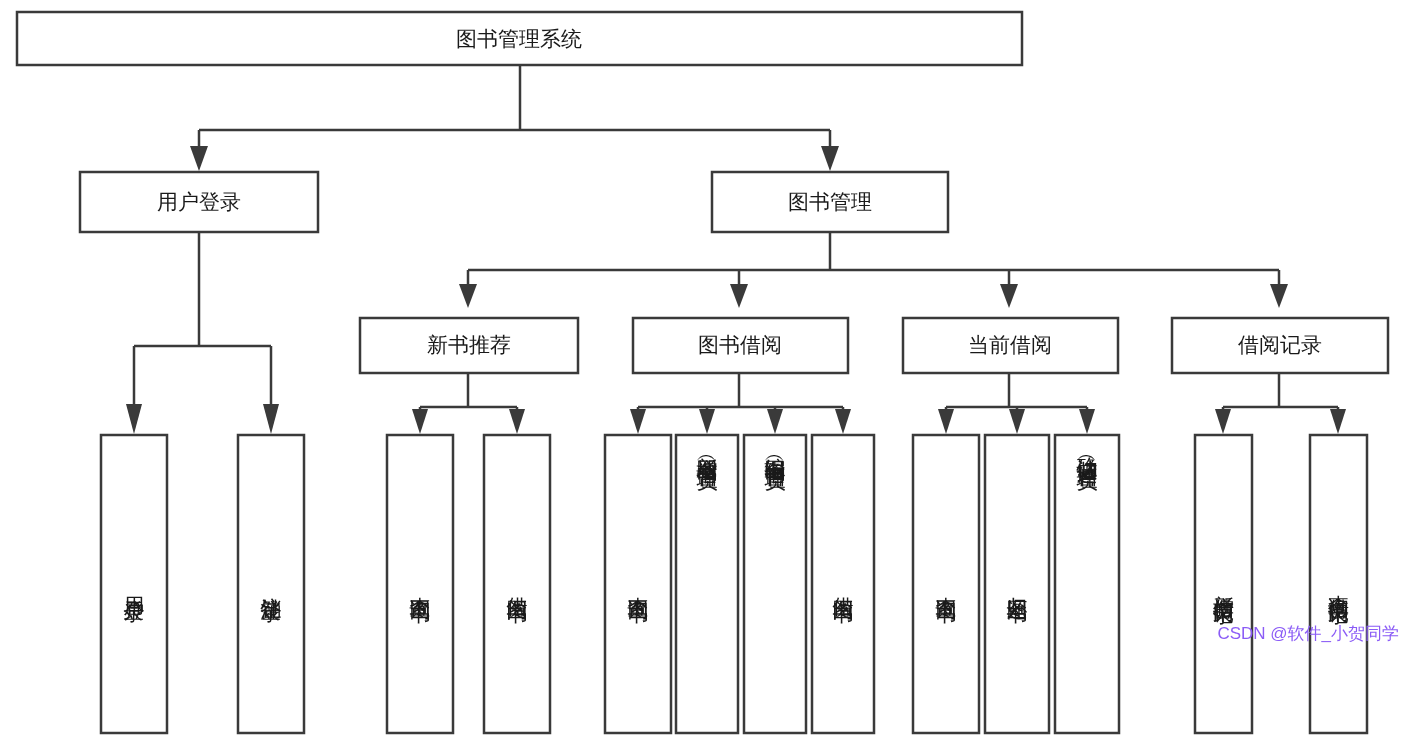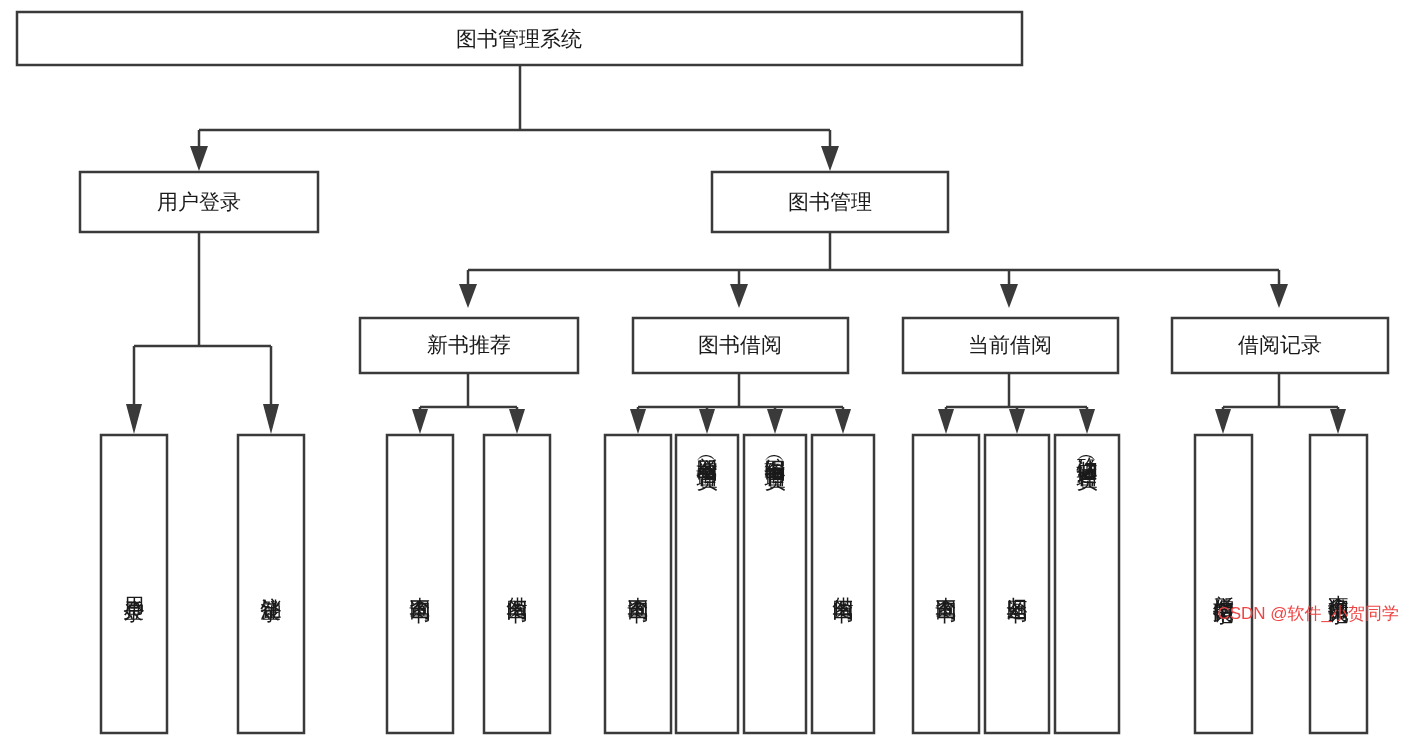--- a/index.html
+++ b/index.html
@@ -59,24 +59,24 @@
     white-space: nowrap;
     letter-spacing: 2px;
     display: flex;
     align-items: center;
     justify-content: center;
     pointer-events: none;
   }
   .watermark {
     position: absolute;
     right: 6px;
-    bottom: 22px;
+    bottom: 2px;
     font-family: "Liberation Sans", "DejaVu Sans", sans-serif;
     font-size: 17px;
-    color: #ef4444;
+    color: #8b5cf6;
     white-space: nowrap;
   }
 </style>
 </head>
 <body>
 
 <div id="diagram-root">
 
   <svg class="diagram" viewBox="0 0 1405 747">
 

